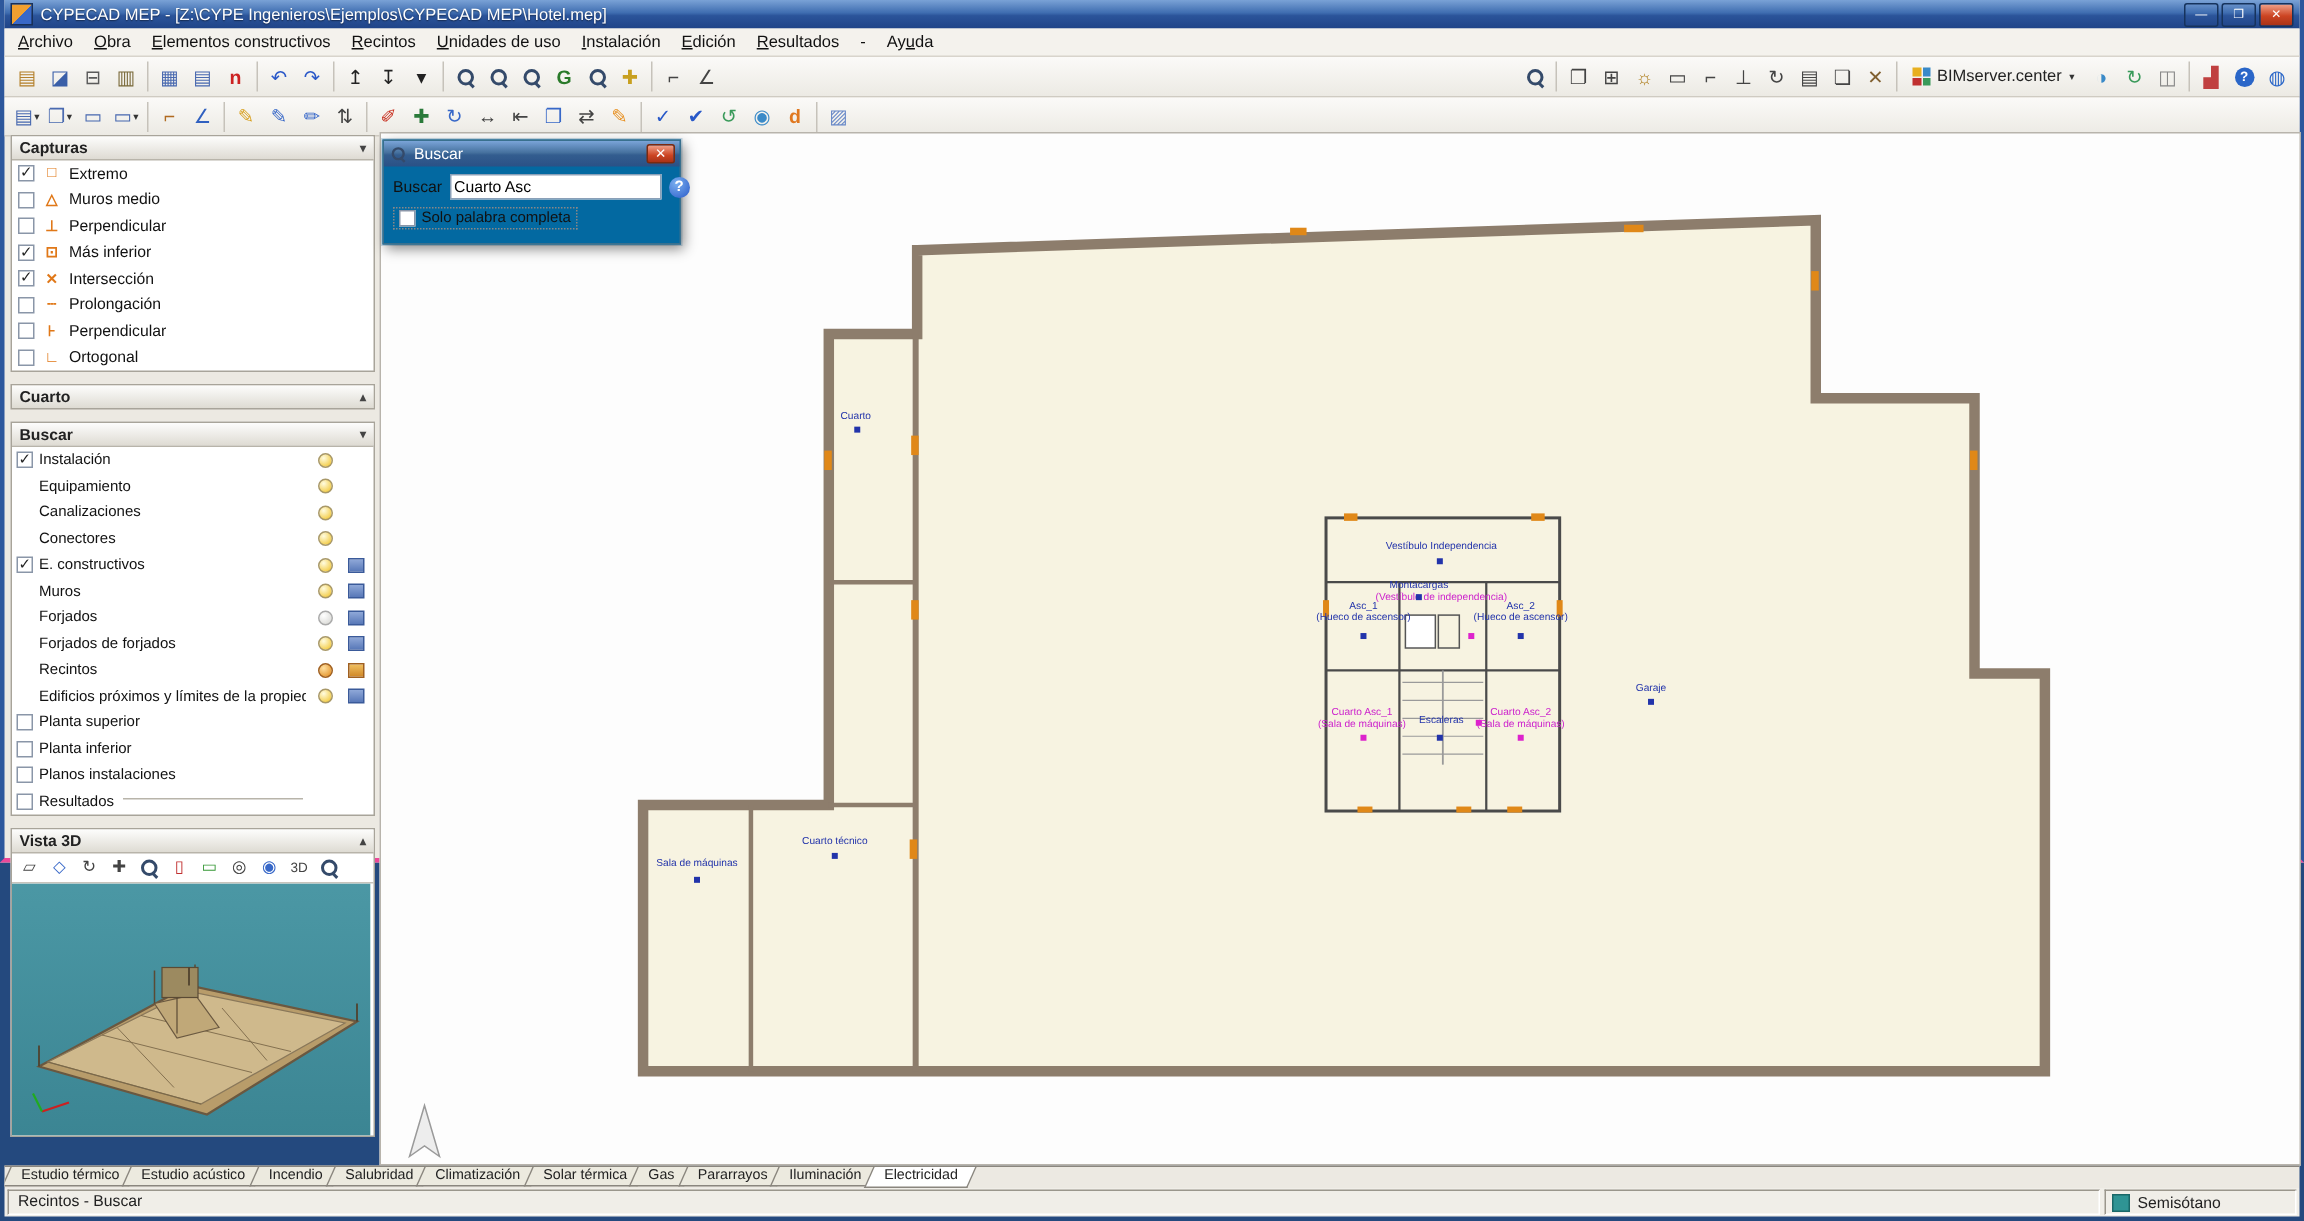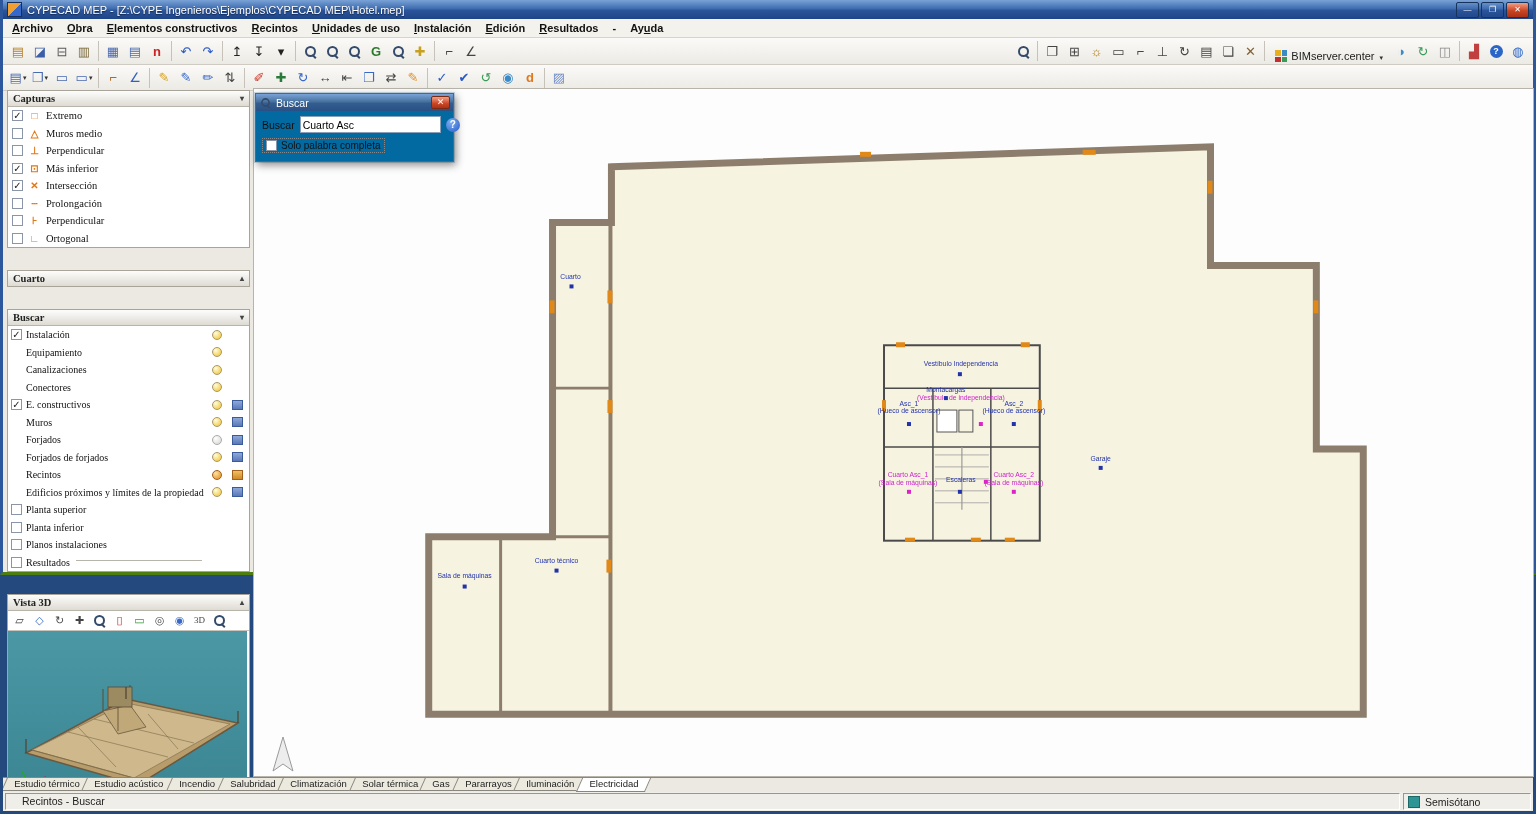--- a/index.html
+++ b/index.html
@@ -1,54 +1,54 @@
 <!DOCTYPE html>
 <html><head>
 <meta charset="utf-8">
 <style>
   html,body{margin:0;padding:0;}
   body{width:1536px;height:814px;overflow:hidden;font-family:"Liberation Sans",sans-serif;background:#24497e;}
-  .window{position:absolute;left:0;top:0;width:1536px;height:575px;border-left:3px solid #2d579c;border-right:3px solid #2d579c;border-bottom:3px solid #4d7c0f;box-sizing:border-box;background:#ece9e2;}
+  .window{position:absolute;left:0;top:0;width:1536px;height:575px;border-left:3px solid #2d579c;border-right:3px solid #2d579c;border-bottom:3px solid #ec4899;box-sizing:border-box;background:#ece9e2;}
 
   
   .titlebar{height:19px;background:linear-gradient(#7aa2d6 0%,#3f6db0 45%,#2b549a 55%,#1f4488 100%);display:flex;align-items:center;padding:0 4px;color:#fff;font-size:11px;gap:5px;}
   .appicon{width:13px;height:13px;background:linear-gradient(135deg,#f0a030 0 50%,#3868c8 50% 100%);border:1px solid #183058;flex:none;}
   .tb-title{white-space:nowrap;text-shadow:0 1px 1px rgba(0,0,0,.5);}
   .wcontrols{margin-left:auto;display:flex;gap:2px;}
   .wbtn{width:21px;height:14px;border-radius:2px;border:1px solid #16335c;background:linear-gradient(#b8cce8,#5c84b8 50%,#47700f0 50%,#6890c0);color:#fff;font-size:8px;line-height:13px;text-align:center;}
   .wbtn.close{background:linear-gradient(#f0a088,#cc4422 55%,#a83318);}
 
   
   .menubar{height:18px;background:#f4f2ed;border-bottom:1px solid #d8d4cc;display:flex;align-items:center;font-size:11px;color:#111;padding-left:2px;}
-  .menu-item{padding:1px 7px;font-weight:bold;}
+  .menu-item{padding:1px 7px;}
 
   
   .toolbar{background:linear-gradient(#fbfaf8,#eceae4);border-bottom:1px solid #cfcbc2;display:flex;align-items:center;padding:0 4px;}
   .toolbar.row1{height:26px;}
   .toolbar.row2{height:25px;}
   .tbtn{height:22px;min-width:22px;display:flex;align-items:center;justify-content:center;border-radius:2px;cursor:default;}
   .glyph{font-size:13px;line-height:1;}
   .glyph.pill{border-radius:50%;width:13px;height:13px;line-height:13px;font-size:9px;text-align:center;font-weight:bold;}
   .ddarr{font-size:7px;margin-left:1px;color:#333;}
   .tsep{width:1px;height:20px;background:#c6c2ba;margin:0 3px;flex:none;}
   .tb-right{margin-left:auto;display:flex;align-items:center;}
-  .bimbtn{display:flex;align-items:flex-end;gap:4px;height:22px;padding:0 6px;font-size:11px;color:#222;border:1px solid transparent;border-radius:2px;}
+  .bimbtn{display:flex;align-items:center;gap:4px;height:22px;padding:0 6px;font-size:11px;color:#222;border:1px solid transparent;border-radius:2px;}
   .bimlogo{width:12px;height:12px;display:grid;grid-template-columns:1fr 1fr;grid-template-rows:1fr 1fr;gap:1px;}
   .bimlogo i{display:block;}
   .bimlogo i:nth-child(1){background:#e8b020;}
   .bimlogo i:nth-child(2){background:#3a8ac8;}
   .bimlogo i:nth-child(3){background:#c03030;}
   .bimlogo i:nth-child(4){background:#3a9a5a;}
   .magico{position:relative;width:13px;height:13px;display:inline-block;}
   .magico::before{content:'';position:absolute;left:1px;top:1px;width:7px;height:7px;border:2px solid #344a6a;border-radius:50%;}
   .magico::after{content:'';position:absolute;left:9px;top:9px;width:5px;height:2px;background:#344a6a;transform:rotate(45deg);transform-origin:0 0;}
 
   
   .sidebar{position:absolute;left:4px;top:90px;width:243px;}
-  .panel{border:1px solid #a8a49a;background:#fff;margin-bottom:22px;box-sizing:border-box;font-family:Liberation Serif, serif;}
+  .panel{border:1px solid #a8a49a;background:#fff;margin-bottom:8px;box-sizing:border-box;}
   .phead{height:15px;background:linear-gradient(#fdfdfc,#dedbd3);border-bottom:1px solid #b8b4aa;display:flex;align-items:center;padding:0 5px;font-size:10.5px;font-weight:bold;color:#222;}
   .phead .arr{margin-left:auto;font-size:8px;color:#444;}
   .panel.headonly .phead{border-bottom:none;}
   .cap-row{height:17.5px;display:flex;align-items:center;padding:0 4px;gap:5px;font-size:10.5px;color:#111;}
   .cb{width:11px;height:11px;border:1px solid #8a96a8;background:#fff;font-size:10px;line-height:10px;text-align:center;color:#222;flex:none;box-sizing:border-box;}
   .cbspace{width:11px;flex:none;}
   .cap-ico{width:13px;text-align:center;color:#e07818;font-size:10px;font-weight:bold;flex:none;}
   .lay-row{height:17.5px;display:flex;align-items:center;padding:0 3px;gap:4px;font-size:10px;color:#111;}
   .lay-label{flex:1;overflow:hidden;white-space:nowrap;}
   .rowrule{flex:1;height:3px;border-top:1px solid #b8b4aa;border-bottom:1px solid #fff;margin:0 2px;}
@@ -84,21 +84,21 @@
   .dlg-row2{margin-top:5px;display:inline-flex;gap:4px;align-items:flex-end;font-size:10px;color:#111;border:1px dotted #888;padding:1px 3px;}
 
   
   .tabsrow{position:absolute;left:0px;right:0px;top:777px;height:14px;border-top:1px solid #8a867e;background:#ece9e2;display:flex;align-items:flex-start;padding-left:6px;font-size:9.5px;color:#222;overflow:hidden;}
   .tab{height:12px;line-height:12px;padding:0 9px;border:1px solid #8a867e;border-top:none;background:#eceadf;transform:skewX(-24deg);margin-left:-5px;}
   .tab>span{display:inline-block;transform:skewX(24deg);}
   .tab.active{background:#fff;height:13px;position:relative;z-index:2;}
 
   
   .statusbar{position:absolute;left:0;right:0;top:792px;height:17px;background:#f0eee8;display:flex;font-size:10.5px;color:#222;padding:1px 2px;box-sizing:content-box;}
-  .sb-left{flex:1;border:1px solid;border-color:#9a968c #ffffff #ffffff #9a968c;padding:0 16px;line-height:15px;}
+  .sb-left{flex:1;border:1px solid;border-color:#9a968c #ffffff #ffffff #9a968c;padding:0 6px;line-height:15px;}
   .sb-right{width:118px;margin-left:3px;border:1px solid;border-color:#9a968c #ffffff #ffffff #9a968c;display:flex;align-items:center;gap:5px;padding:0 4px;}
   .sb-sq{width:10px;height:10px;background:#2f9494;border:1px solid #1a6868;flex:none;}
 </style>
 </head>
 <body>
 
 <div class="window">
 
   <div class="titlebar">
     <span class="appicon"></span>

